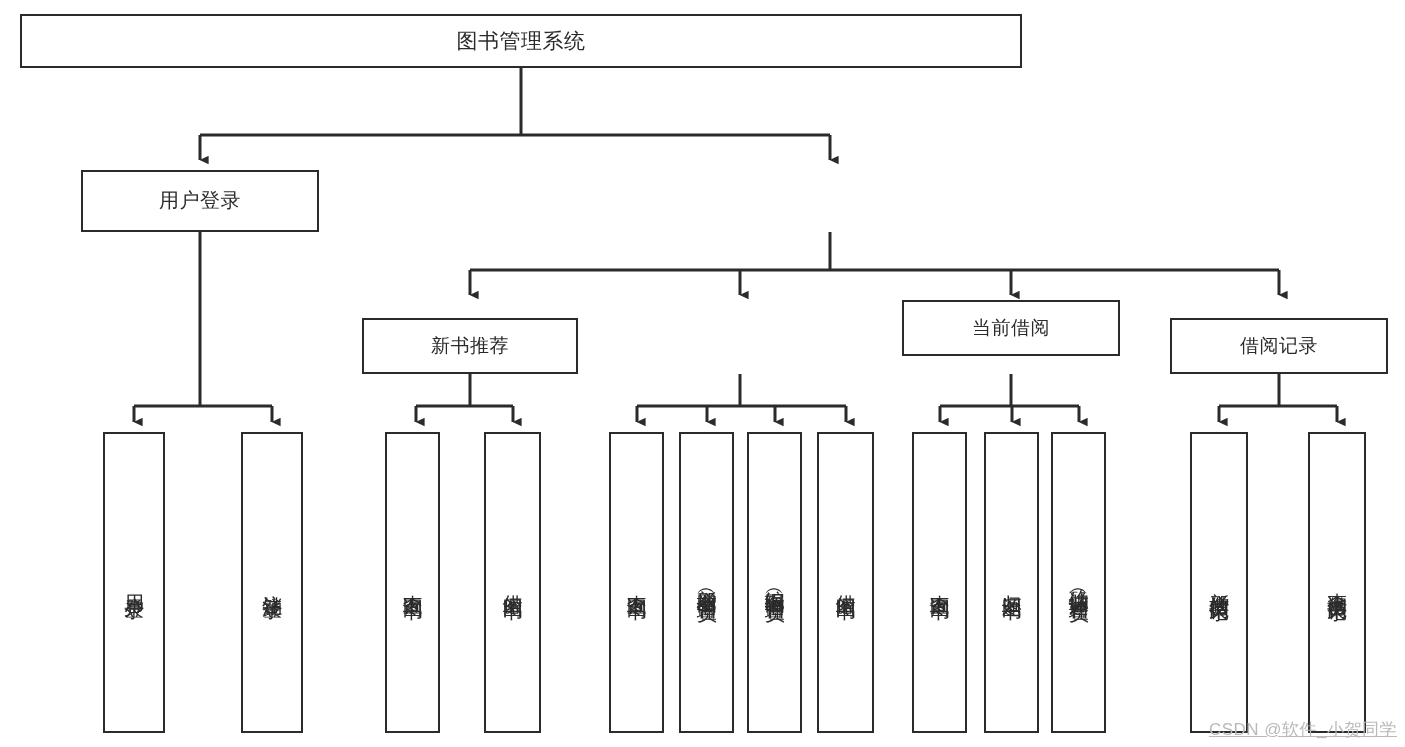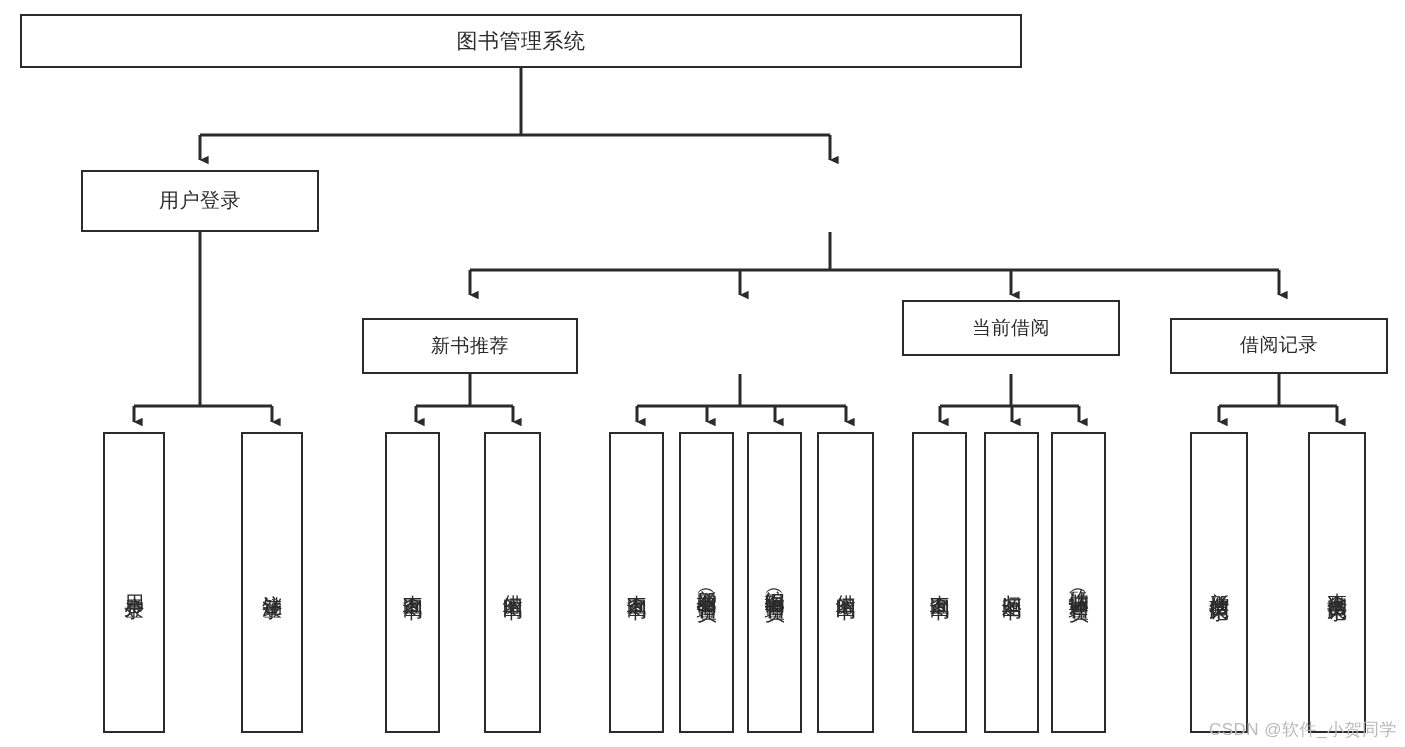--- a/index.html
+++ b/index.html
@@ -85,20 +85,21 @@
   }
   .watermark {
     position: absolute;
     right: 8px;
     bottom: 6px;
     font-size: 17px;
     color: #b9b9b9;
     letter-spacing: 0.5px;
     white-space: nowrap;
     z-index: 5;
+    text-decoration: underline;
   }
 </style>
 </head>
 <body>
 
 <div id="canvas">
 
   <svg id="wires" viewBox="0 0 1405 747" xmlns="http://www.w3.org/2000/svg">
     <defs>
       <marker id="arw" markerWidth="10" markerHeight="10" refX="4.2" refY="8.6" orient="auto" markerUnits="userSpaceOnUse">
@@ -156,21 +157,21 @@
   <div class="node l1" style="left:81px;top:170px;width:238px;">
     <span class="label">用户登录</span>
   </div>
 
   <div class="node l2" style="left:362px;top:318px;width:216px;">
     <span class="label">新书推荐</span>
   </div>
   <div class="node l2" style="left:902px;top:300px;width:218px;">
     <span class="label">当前借阅</span>
   </div>
-  <div class="node l2" style="left:1170px;top:318px;width:218px;font-family:Liberation Mono, monospace;">
+  <div class="node l2" style="left:1170px;top:318px;width:218px;">
     <span class="label">借阅记录</span>
   </div>
 
   <div class="node leaf" style="left:103px;width:62px;">
     <span class="label">用户登录</span>
   </div>
   <div class="node leaf" style="left:241px;width:62px;">
     <span class="label">注销登录</span>
   </div>
 

